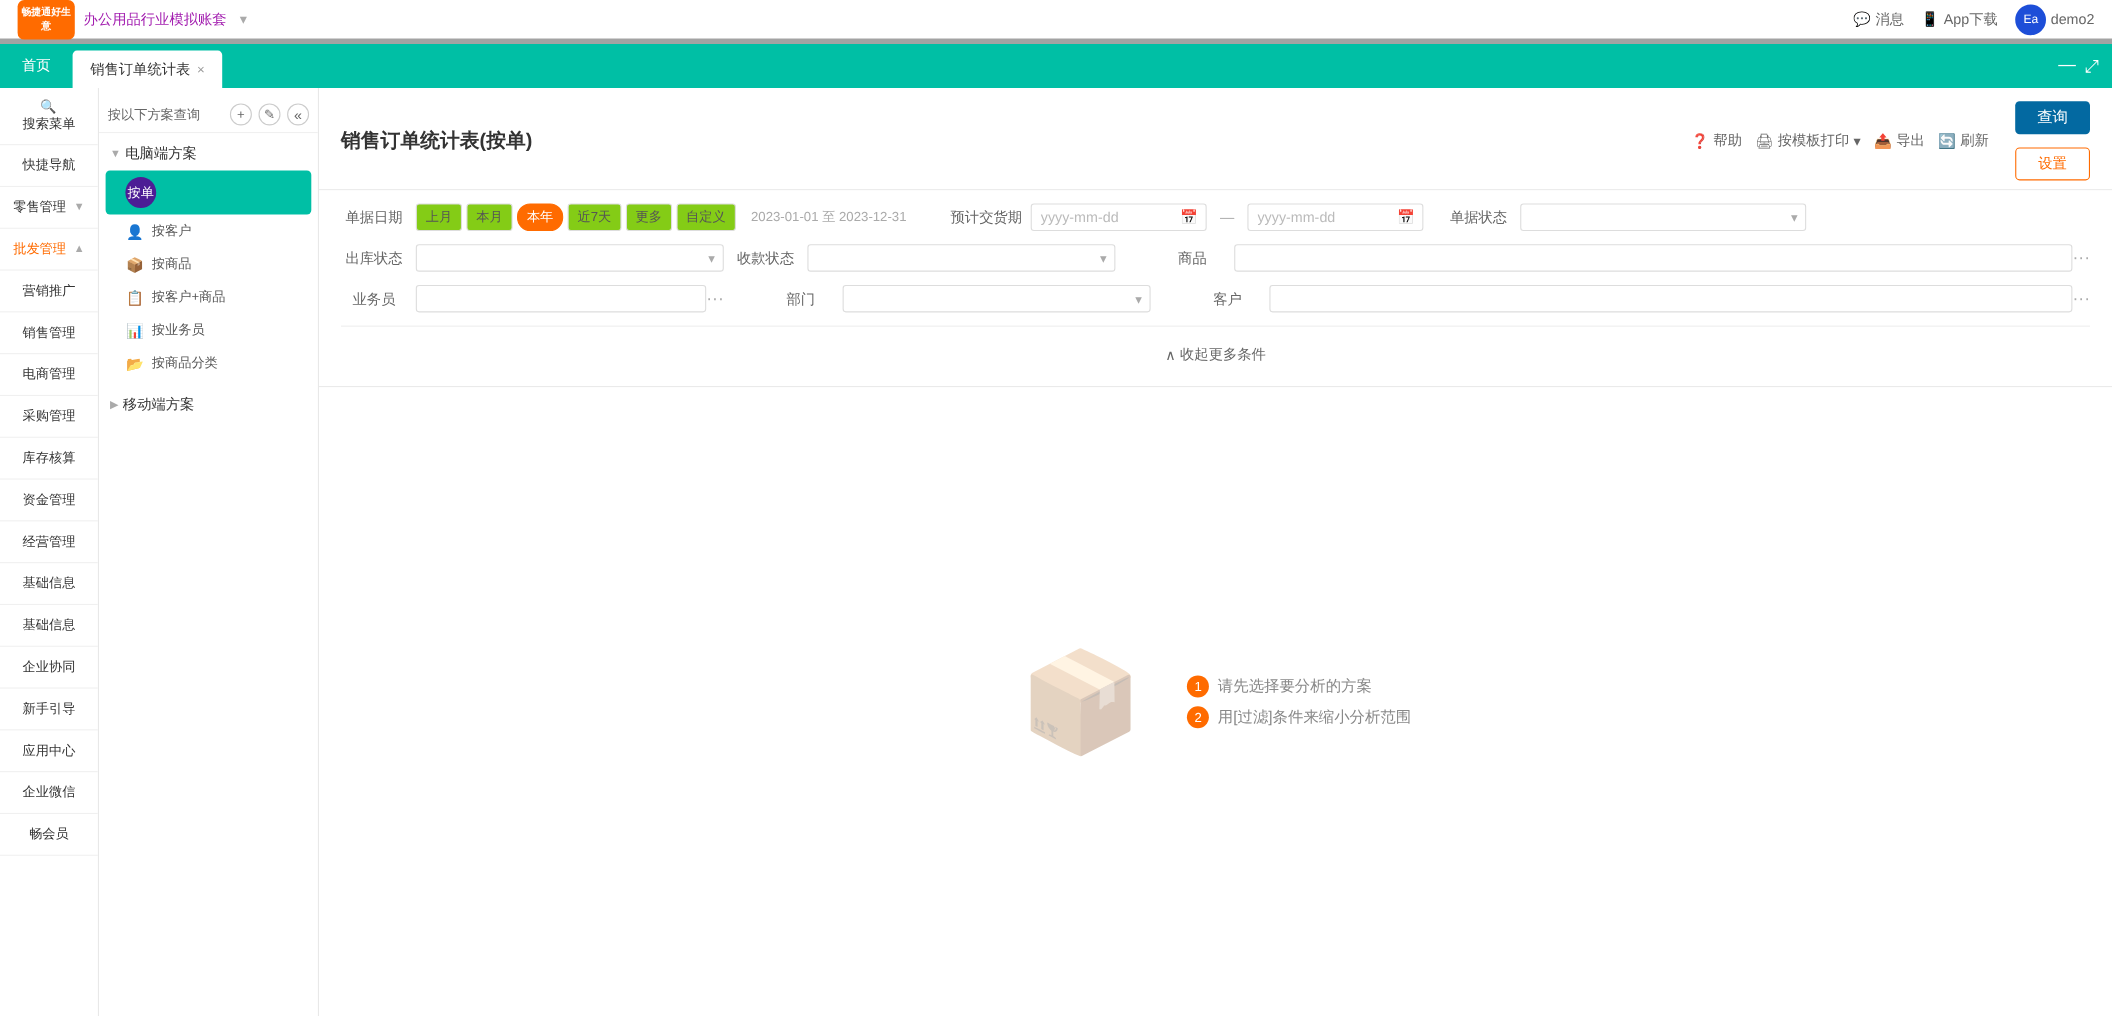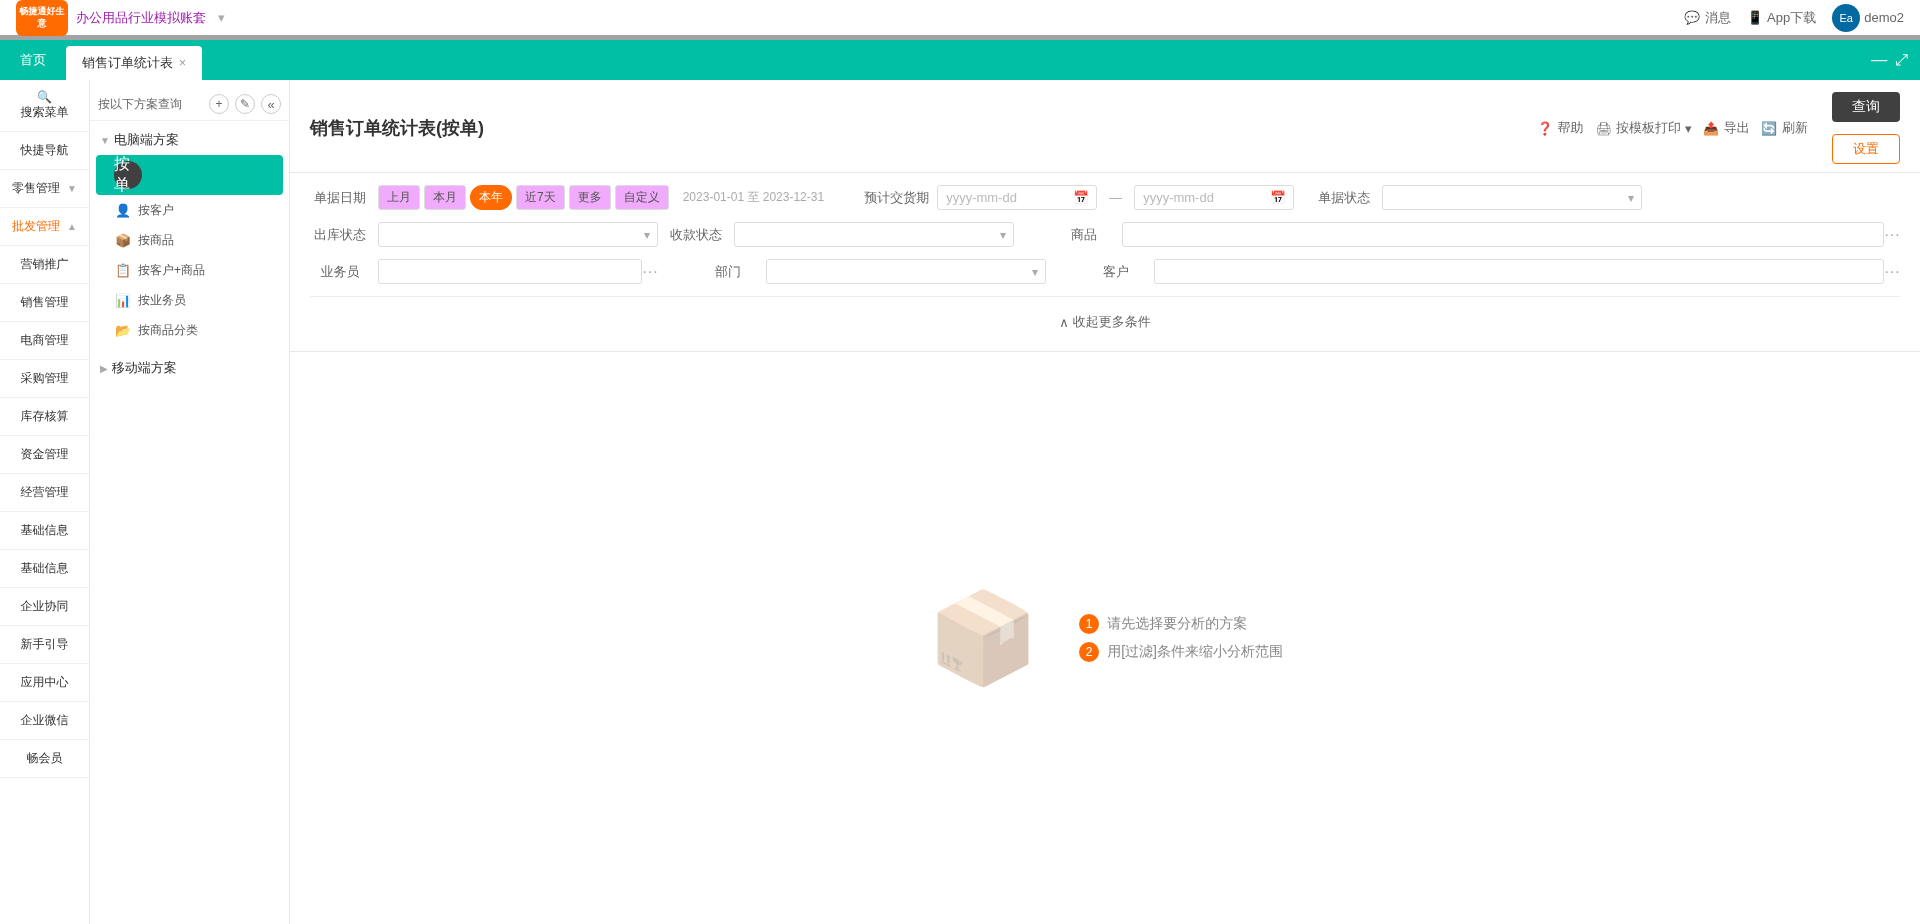--- a/index.html
+++ b/index.html
@@ -6,21 +6,21 @@
     body { font-family: 'Microsoft YaHei', Arial, sans-serif; font-size: 13px; background: #f5f5f5; color: #333; height: 924px; overflow: hidden; display: flex; flex-direction: column; }
 
     
     .topbar { height: 40px; background: #fff; display: flex; align-items: center; justify-content: space-between; padding: 0 16px; border-bottom: 5px solid #a3a3a3; flex-shrink: 0; }
     .topbar-left { display: flex; align-items: center; gap: 8px; }
     .logo-box { width: 52px; height: 36px; background: #ff6b00; border-radius: 6px; display: flex; align-items: center; justify-content: center; color: #fff; font-size: 10px; font-weight: bold; line-height: 1.2; text-align: center; }
     .breadcrumb-title { font-size: 13px; color: #a21caf; }
     .breadcrumb-arrow { color: #aaa; margin: 0 4px; }
     .topbar-right { display: flex; align-items: center; gap: 16px; color: #666; font-size: 13px; }
     .topbar-right-item { display: flex; align-items: center; gap: 4px; cursor: pointer; }
-    .avatar { width: 28px; height: 28px; border-radius: 50%; background: #0369a1; display: flex; align-items: center; justify-content: center; color: #fff; font-size: 11px; }
+    .avatar { width: 28px; height: 28px; border-radius: 50%; background: #1d4ed8; display: flex; align-items: center; justify-content: center; color: #fff; font-size: 11px; }
 
     
     .tabbar { height: 40px; background: #00bfa5; display: flex; align-items: center; padding: 0 0; flex-shrink: 0; position: relative; }
     .tab-home { padding: 0 20px; height: 52px; display: flex; align-items: center; color: #fff; font-size: 13px; cursor: pointer; }
     .tab-active { background: #fff; color: #333; border-radius: 4px 4px 0 0; height: 34px; margin-top: 6px; padding: 0 16px; display: flex; align-items: center; gap: 6px; font-size: 13px; cursor: pointer; }
     .tab-close { color: #999; font-size: 12px; cursor: pointer; }
     .tabbar-right { margin-left: auto; display: flex; align-items: center; gap: 8px; padding-right: 12px; color: #fff; }
     .tabbar-icon { font-size: 16px; cursor: pointer; }
 
     
@@ -37,37 +37,37 @@
     
     .left-panel { width: 200px; background: #fff; border-right: 1px solid #e8e8e8; padding: 8px 0; flex-shrink: 0; overflow-y: auto; }
     .panel-toolbar-icon { width: 20px; height: 20px; border-radius: 50%; border: 1px solid #ccc; display: flex; align-items: center; justify-content: center; font-size: 12px; cursor: pointer; color: #666; }
     .panel-section { padding: 4px 0; }
     .panel-section-header { display: flex; align-items: center; padding: 6px 10px; cursor: pointer; }
     .panel-section-arrow { font-size: 10px; color: #aaa; margin-right: 4px; }
     .panel-section-label { font-size: 13px; color: #333; }
     .panel-item { display: flex; align-items: center; padding: 6px 10px 6px 24px; cursor: pointer; font-size: 12px; color: #555; }
     .panel-item.active { color: #fff; background: #00bfa5; border-radius: 4px; margin: 0 6px; padding: 6px 8px 6px 18px; }
     .panel-item-icon { width: 18px; height: 18px; margin-right: 6px; display: flex; align-items: center; justify-content: center; font-size: 13px; }
-    .panel-item-active-dot { width: 28px; height: 28px; border-radius: 50%; background: #404040; display: flex; align-items: center; justify-content: center; color: #fff; font-size: 16px; margin-right: 6px; }
+    .panel-item-active-dot { width: 28px; height: 28px; border-radius: 50%; background: #4c1d95; display: flex; align-items: center; justify-content: center; color: #fff; font-size: 12px; margin-right: 6px; }
 
     
     .content-area { flex: 1; display: flex; flex-direction: column; overflow: hidden; }
     .content-header { background: #fff; padding: 12px 20px 8px; border-bottom: 1px solid #e8e8e8; flex-shrink: 0; display: flex; align-items: center; justify-content: space-between; }
     .page-title { font-size: 18px; font-weight: bold; color: #333; }
     .header-actions { display: flex; align-items: center; gap: 12px; font-size: 13px; color: #666; }
     .header-action-item { display: flex; align-items: center; gap: 4px; cursor: pointer; }
-    .btn-query { background: #404040; color: #fff; border: none; border-radius: 4px; padding: 6px 20px; font-size: 14px; cursor: pointer; font-family: inherit; }
+    .btn-query { background: #0369a1; color: #fff; border: none; border-radius: 4px; padding: 6px 20px; font-size: 14px; cursor: pointer; font-family: inherit; }
     .btn-setting { background: #fff; color: #ff6b00; border: 1px solid #ff6b00; border-radius: 4px; padding: 5px 16px; font-size: 13px; cursor: pointer; font-family: inherit; margin-top: 4px; }
 
     
     .filter-area { background: #fff; padding: 12px 20px; border-bottom: 1px solid #e8e8e8; flex-shrink: 0; }
     .filter-row { display: flex; align-items: center; gap: 8px; margin-bottom: 12px; flex-wrap: wrap; }
     .filter-label { font-size: 13px; color: #666; white-space: nowrap; min-width: 60px; text-align: center; }
     .date-btns { display: flex; align-items: center; gap: 4px; }
-    .date-btn { padding: 3px 8px; border: 1px solid #ddd; border-radius: 3px; font-size: 12px; cursor: pointer; background: #f0abfc; color: #555; }
+    .date-btn { padding: 3px 8px; border: 1px solid #ddd; border-radius: 3px; font-size: 12px; cursor: pointer; background: #84cc16; color: #555; }
     .date-btn.active { background: #ff6b00; color: #fff; border-color: #ff6b00; border-radius: 12px; }
     .filter-input { border: 1px solid #ddd; border-radius: 3px; padding: 4px 8px; font-size: 13px; color: #333; min-width: 160px; outline: none; background: #fff; }
     .filter-input::placeholder { color: #bbb; }
     .filter-select { border: 1px solid #ddd; border-radius: 3px; padding: 4px 28px 4px 8px; font-size: 13px; color: #333; min-width: 160px; outline: none; background: #fff; appearance: none; cursor: pointer; }
     .filter-select-wrap { position: relative; display: inline-flex; align-items: center; }
     .filter-select-wrap::after { content: '▾'; position: absolute; right: 8px; color: #aaa; font-size: 12px; pointer-events: none; }
     .date-input-wrap { position: relative; display: inline-flex; align-items: center; }
     .date-input-wrap .cal-icon { position: absolute; right: 8px; color: #aaa; font-size: 13px; pointer-events: none; }
     .filter-separator { color: #aaa; margin: 0 4px; }
     .filter-dots { color: #aaa; font-size: 16px; cursor: pointer; }

